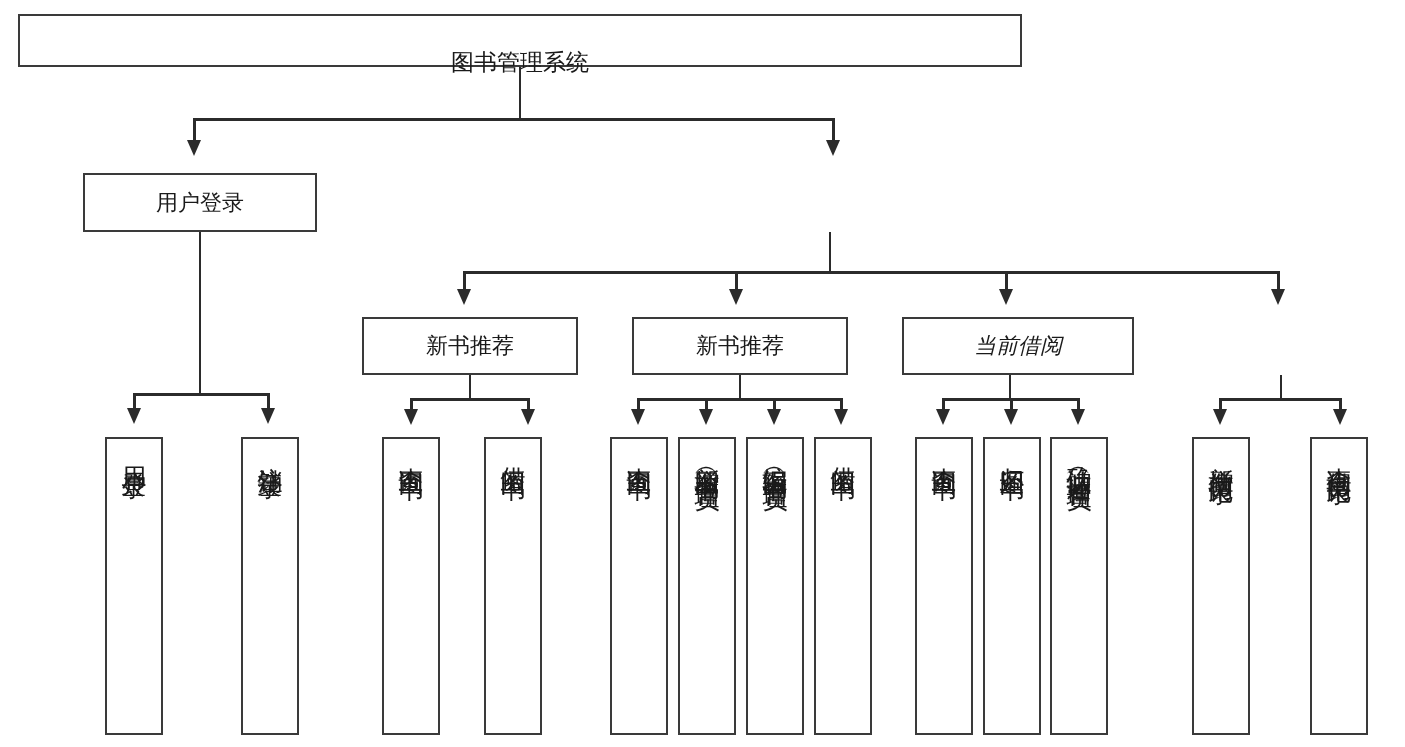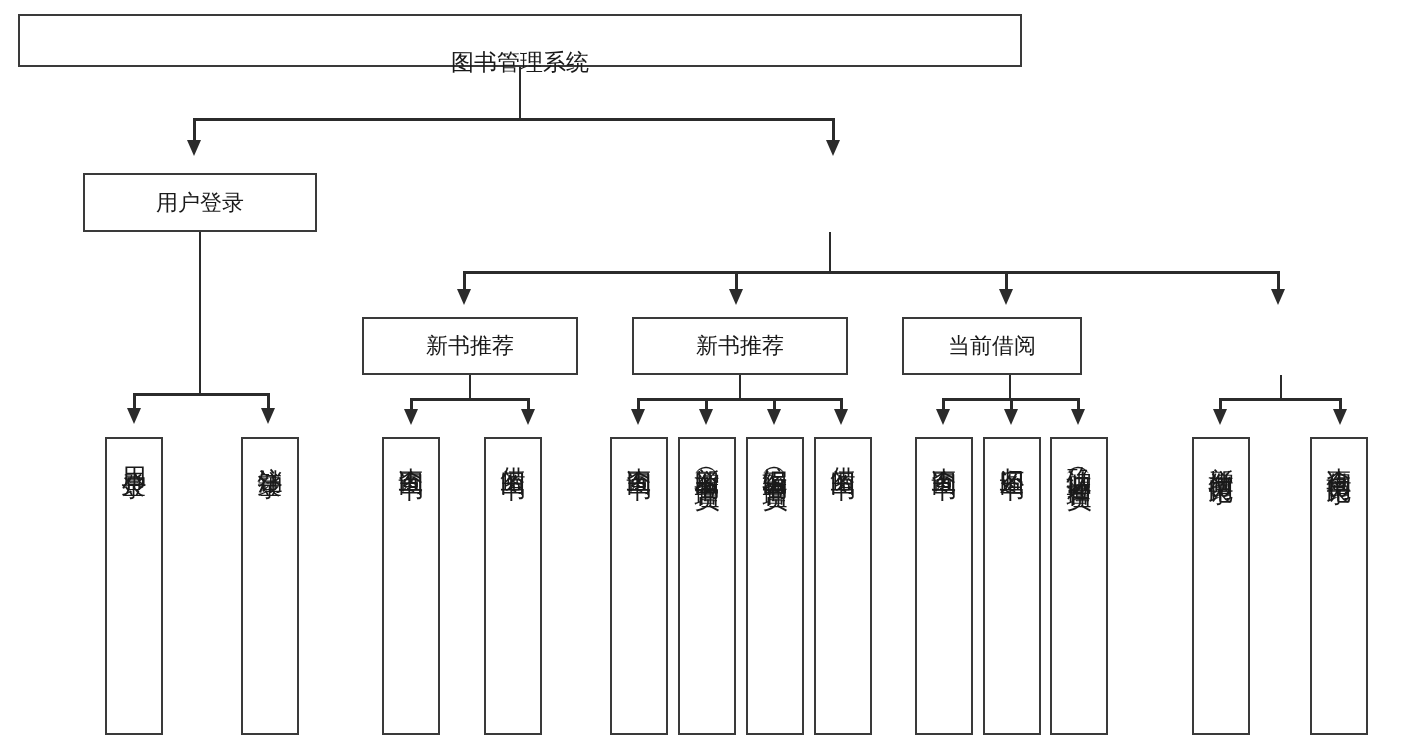--- a/index.html
+++ b/index.html
@@ -107,21 +107,21 @@
   <div class="arrow" style="left:999px;top:289px;"></div>
   <div class="edge vline" style="left:1277px;top:271px;width:3px;height:22px;"></div>
   <div class="arrow" style="left:1271px;top:289px;"></div>
 
   <div class="node lvl2" style="left:362px;top:317px;width:216px;height:58px;">
     <span class="label">新书推荐</span>
   </div>
   <div class="node lvl2" style="left:632px;top:317px;width:216px;height:58px;">
     <span class="label">新书推荐</span>
   </div>
-  <div class="node lvl2" style="left:902px;top:317px;width:180px;height:58px;">
+  <div class="node lvl2" style="left:902px;top:317px;width:232px;height:58px;font-style:italic;">
     <span class="label">当前借阅</span>
   </div>
 
   <div class="edge vline" style="left:469px;top:375px;width:2px;height:24px;"></div>
   <div class="edge hline" style="left:410px;top:398px;width:120px;height:3px;"></div>
   <div class="edge vline" style="left:410px;top:398px;width:3px;height:14px;"></div>
   <div class="arrow" style="left:404px;top:409px;"></div>
   <div class="edge vline" style="left:527px;top:398px;width:3px;height:14px;"></div>
   <div class="arrow" style="left:521px;top:409px;"></div>
 

